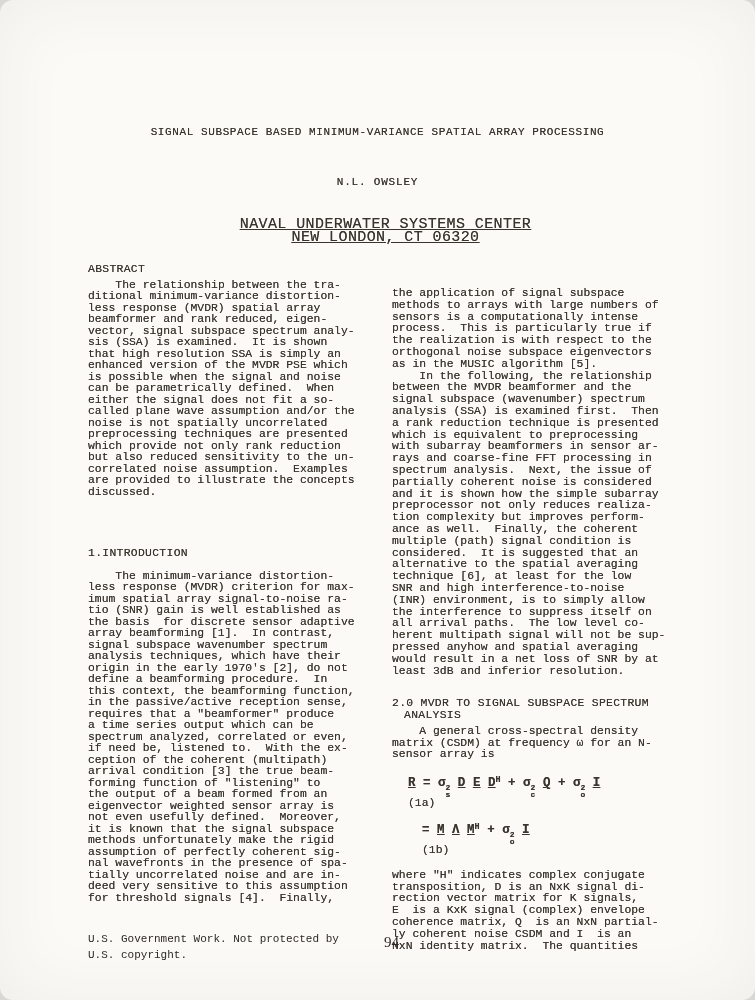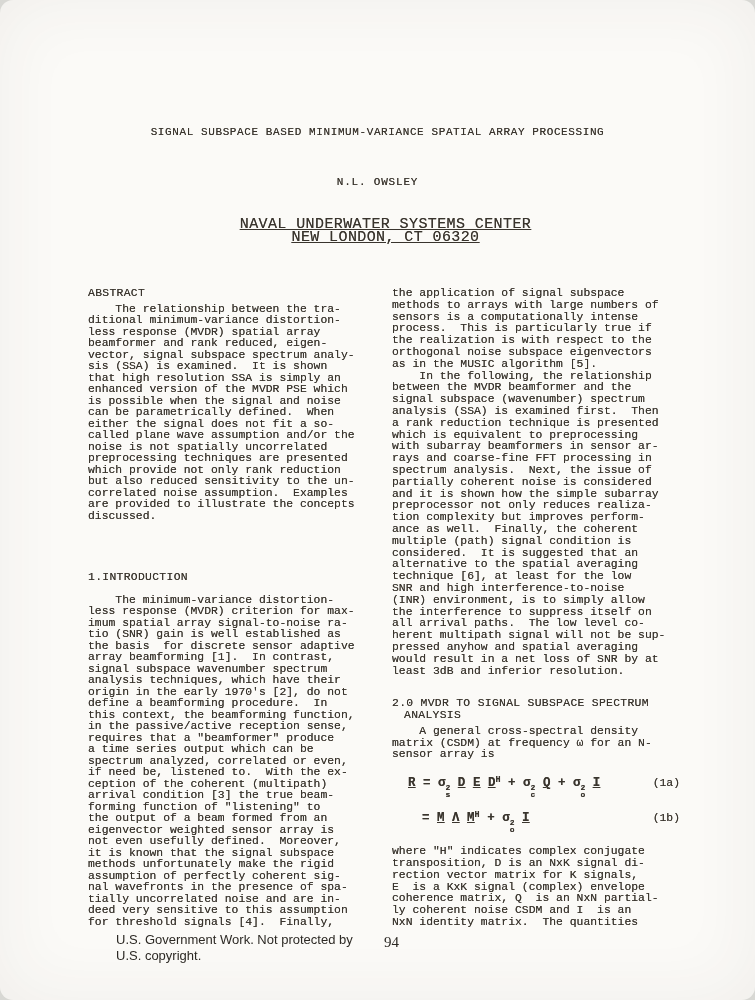--- a/index.html
+++ b/index.html
@@ -50,21 +50,21 @@
     letter-spacing: 0.4px;
     text-decoration: underline;
   }
 
   .col {
     position: absolute;
     font-size: 11.4px;
   }
   .col-left {
     left: 88px;
-    top: 288px;
+    top: 264px;
     width: 296px;
     line-height: 11.5px;
   }
   .col-right {
     left: 392px;
     top: 288px;
     width: 296px;
     line-height: 11.8px;
   }
   .sec-heading {
@@ -89,45 +89,45 @@
   .sec2-intro { margin-top: 2px; }
 
   .eq-row {
     display: flex;
     justify-content: space-between;
     align-items: baseline;
     margin-top: 14px;
     padding-left: 16px;
     font-size: 12.5px;
     font-weight: bold;
+    flex-direction: column;
   }
   .eq-row.second { margin-top: 12px; padding-left: 30px; }
   .eq-body { white-space: pre; }
-  .eq-label { font-weight: normal; font-size: 11.4px; padding-right: 8px; margin-left: 15px; }
+  .eq-label { font-weight: normal; font-size: 11.4px; padding-right: 8px; }
   .mat { text-decoration: underline; }
   .sup { vertical-align: 4px; font-size: 8.5px; }
   .ss {
     display: inline-flex;
     flex-direction: column;
     vertical-align: -4px;
     font-size: 8px;
     line-height: 7px;
     text-align: center;
   }
   .after-eq { margin-top: 13px; }
 
   .footer {
     position: absolute;
     top: 932px;
     left: 88px;
-    font-family: Liberation Sans, sans-serif;
-    font-size: 13px;
+    font-family: Liberation Mono, monospace;
+    font-size: 11px;
     line-height: 15.5px;
     color: #2c2924;
-    margin-left: 28px;
   }
   .page-number {
     position: absolute;
     top: 934px;
     left: 384px;
     font-family: "Liberation Serif", "DejaVu Serif", serif;
     font-size: 15px;
     color: #2c2924;
   }
 </style>

